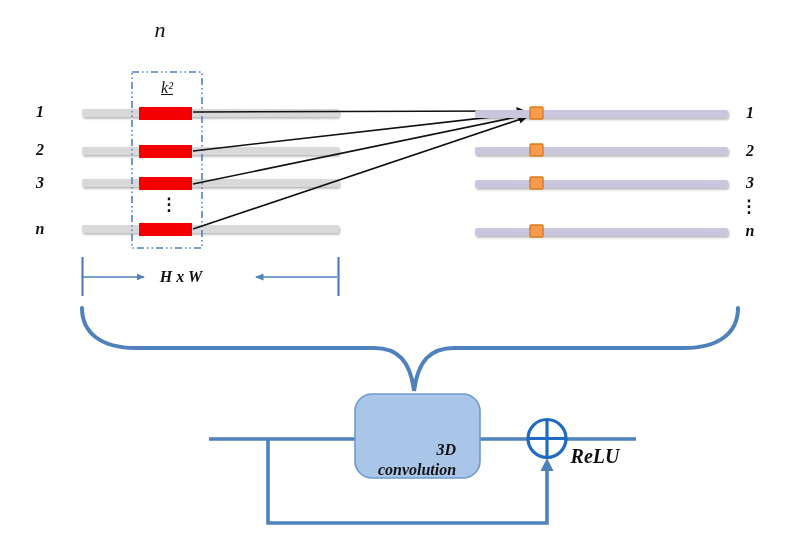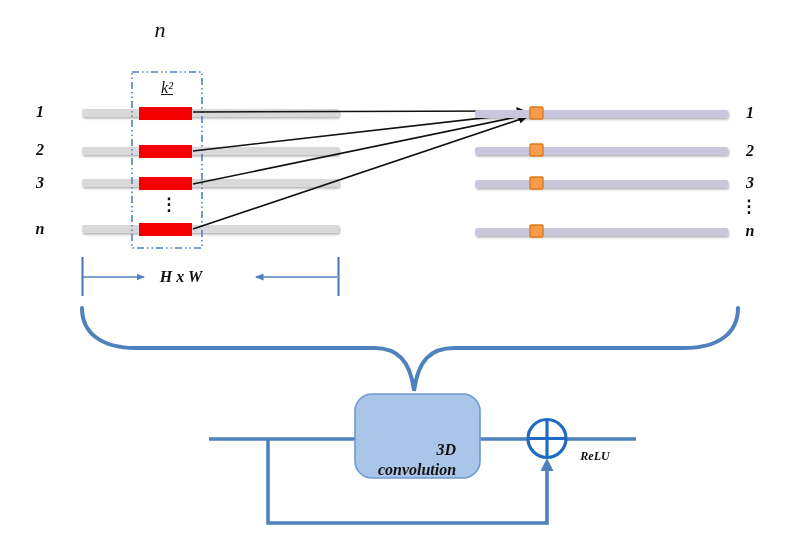--- a/index.html
+++ b/index.html
@@ -61,21 +61,21 @@
     left: 417px; top: 427px;
     transform: translate(-50%, -50%);
     font-size: 16px;
     font-weight: bold;
     font-style: italic;
     color: #101010;
     text-align: right;
     line-height: 1.25;
     margin-top: 33px;
   }
-  .relu       { left: 595px; top: 456px; font-size: 12px; }
+  .relu       { left: 595px; top: 456px; font-size: 20px; }
 </style>
 </head>
 <body>
 
 <div class="canvas">
 
   <svg class="diagram" width="789" height="538" viewBox="0 0 789 538">
     <defs>
       <marker id="arrow-black" markerWidth="10" markerHeight="8" refX="8.5" refY="4" orient="auto" markerUnits="userSpaceOnUse">
         <path d="M0,0 L9.5,4 L0,8 Z" fill="#111111"></path>

